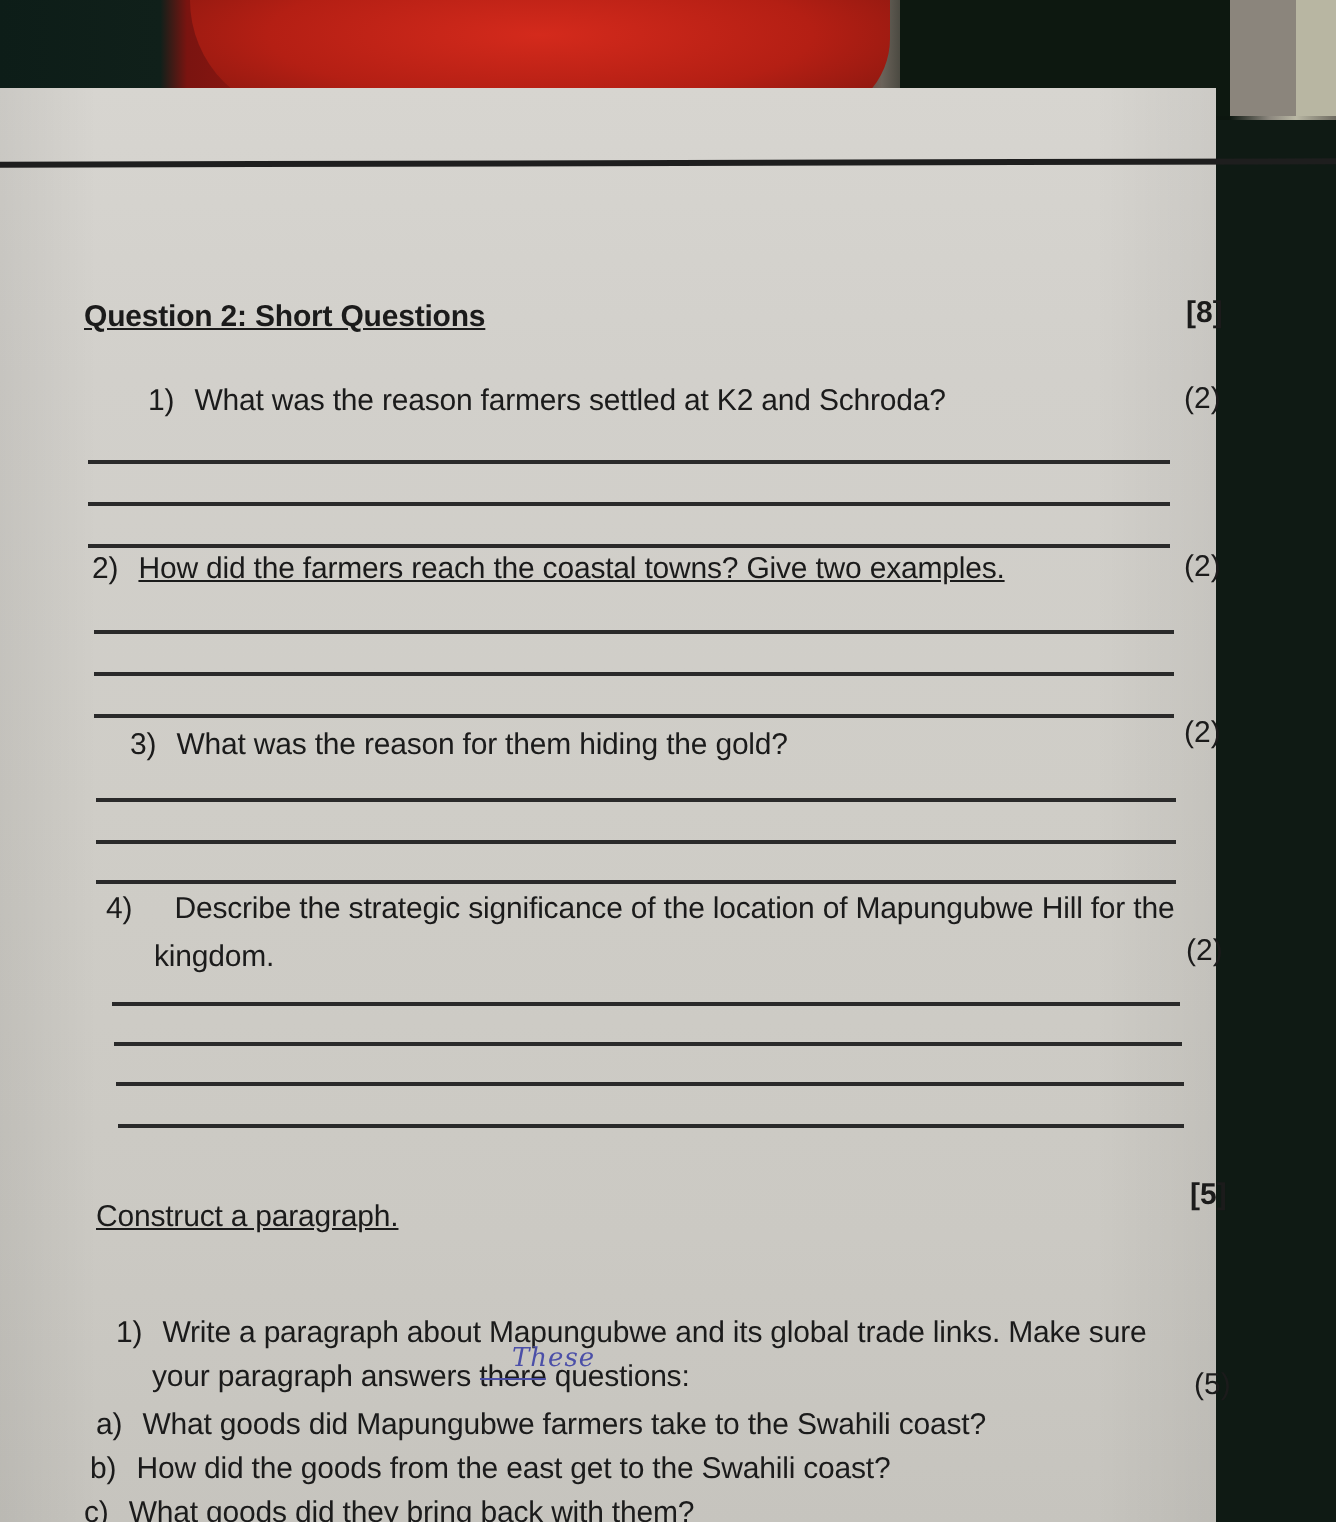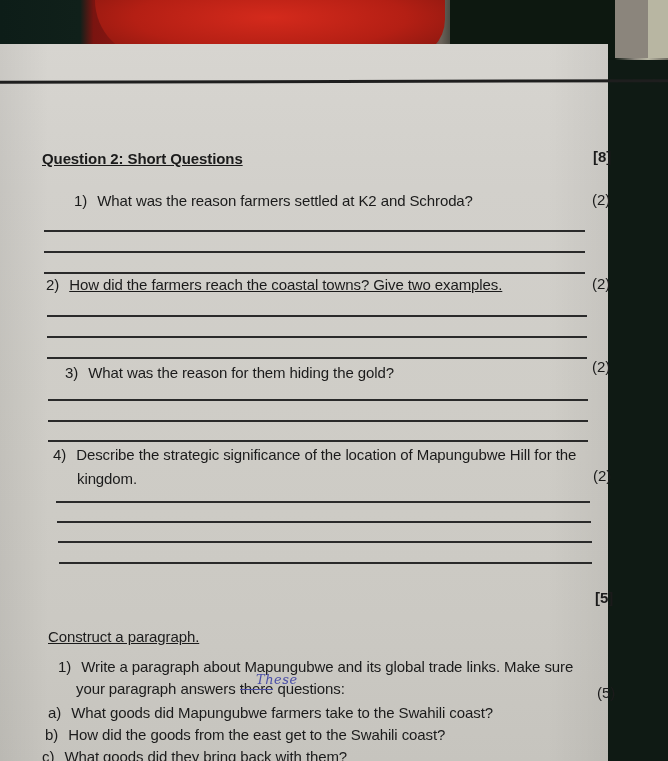--- a/index.html
+++ b/index.html
@@ -148,32 +148,32 @@
     <span>3)</span>
     <span style="margin-left:6px;">What was the reason for them hiding the gold?</span>
   </div>
   <div class="abs marks" style="left:592px; top:314px;">(2)</div>
   <div class="answer-line" style="left:48px; top:355px; width:540px;"></div>
   <div class="answer-line" style="left:48px; top:376px; width:540px;"></div>
   <div class="answer-line" style="left:48px; top:396px; width:540px;"></div>
 
   <div class="abs question" style="left:53px; top:402px;">
     <span>4)</span>
-    <span style="margin-left:6px;">Describe the strategic significance of the location of Mapungubwe Hill for the</span>
+    <span style="margin-left:17px;">Describe the strategic significance of the location of Mapungubwe Hill for the</span>
   </div>
   <div class="abs question" style="left:77px; top:426px;text-align:center;">kingdom.</div>
   <div class="abs marks" style="left:593px; top:423px;">(2)</div>
   <div class="answer-line" style="left:56px; top:457px; width:534px;"></div>
   <div class="answer-line" style="left:57px; top:477px; width:534px;"></div>
   <div class="answer-line" style="left:58px; top:497px; width:534px;"></div>
   <div class="answer-line" style="left:59px; top:518px; width:533px;"></div>
 
   <div class="abs marks-total" style="left:595px; top:545px;">[5]</div>
 
-  <div class="abs question" style="left:48px; top:584px; text-decoration: underline;">Construct a paragraph.</div>
+  <div class="abs question" style="left:48px; top:556px; text-decoration: underline;">Construct a paragraph.</div>
 
   <div class="abs question" style="left:58px; top:614px;">
     <span>1)</span>
     <span style="margin-left:6px;">Write a paragraph about Mapungubwe and its global trade links. Make sure</span>
   </div>
   <div class="abs question" style="left:76px; top:636px;"><span>your paragraph answers </span><span class="strike">there</span><span> questions:</span></div>
   <div class="handwriting" style="left:256px; top:628px;text-align:right;">These</div>
   <div class="abs marks" style="left:597px; top:640px;">(5)</div>
 
   <div class="abs question" style="left:48px; top:660px;">

